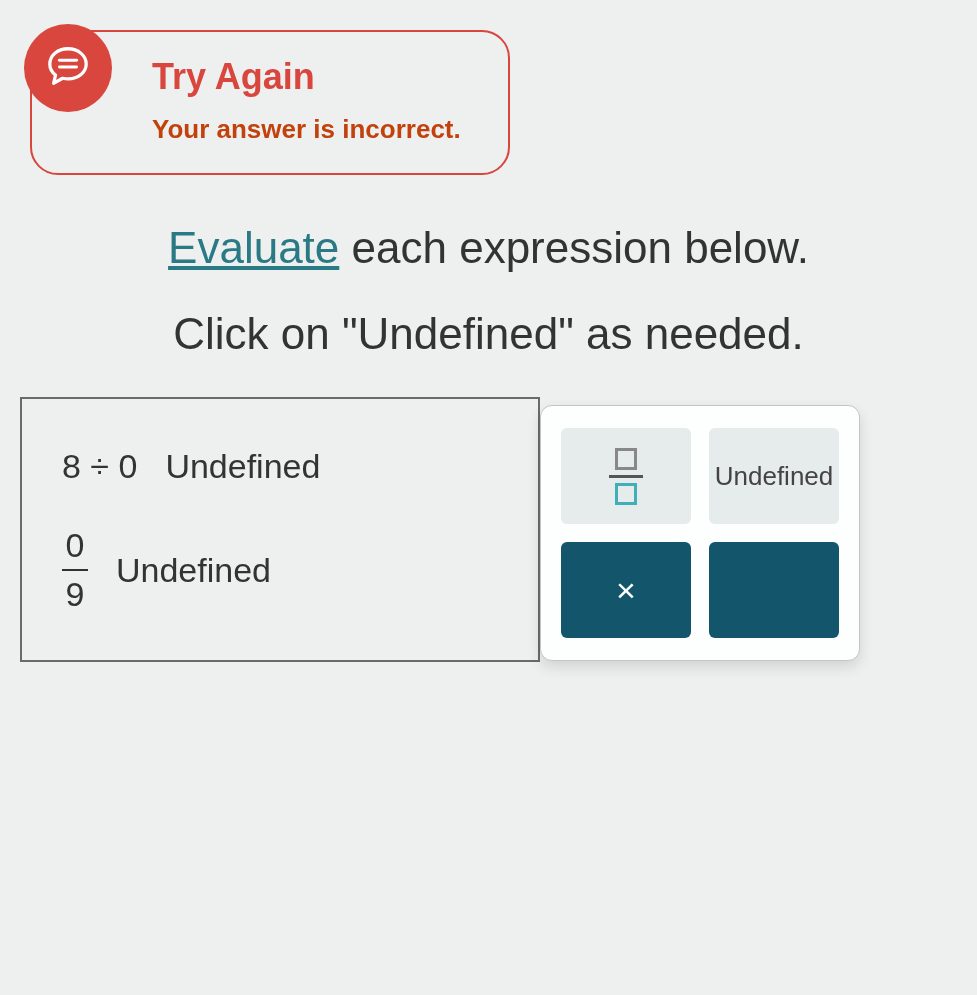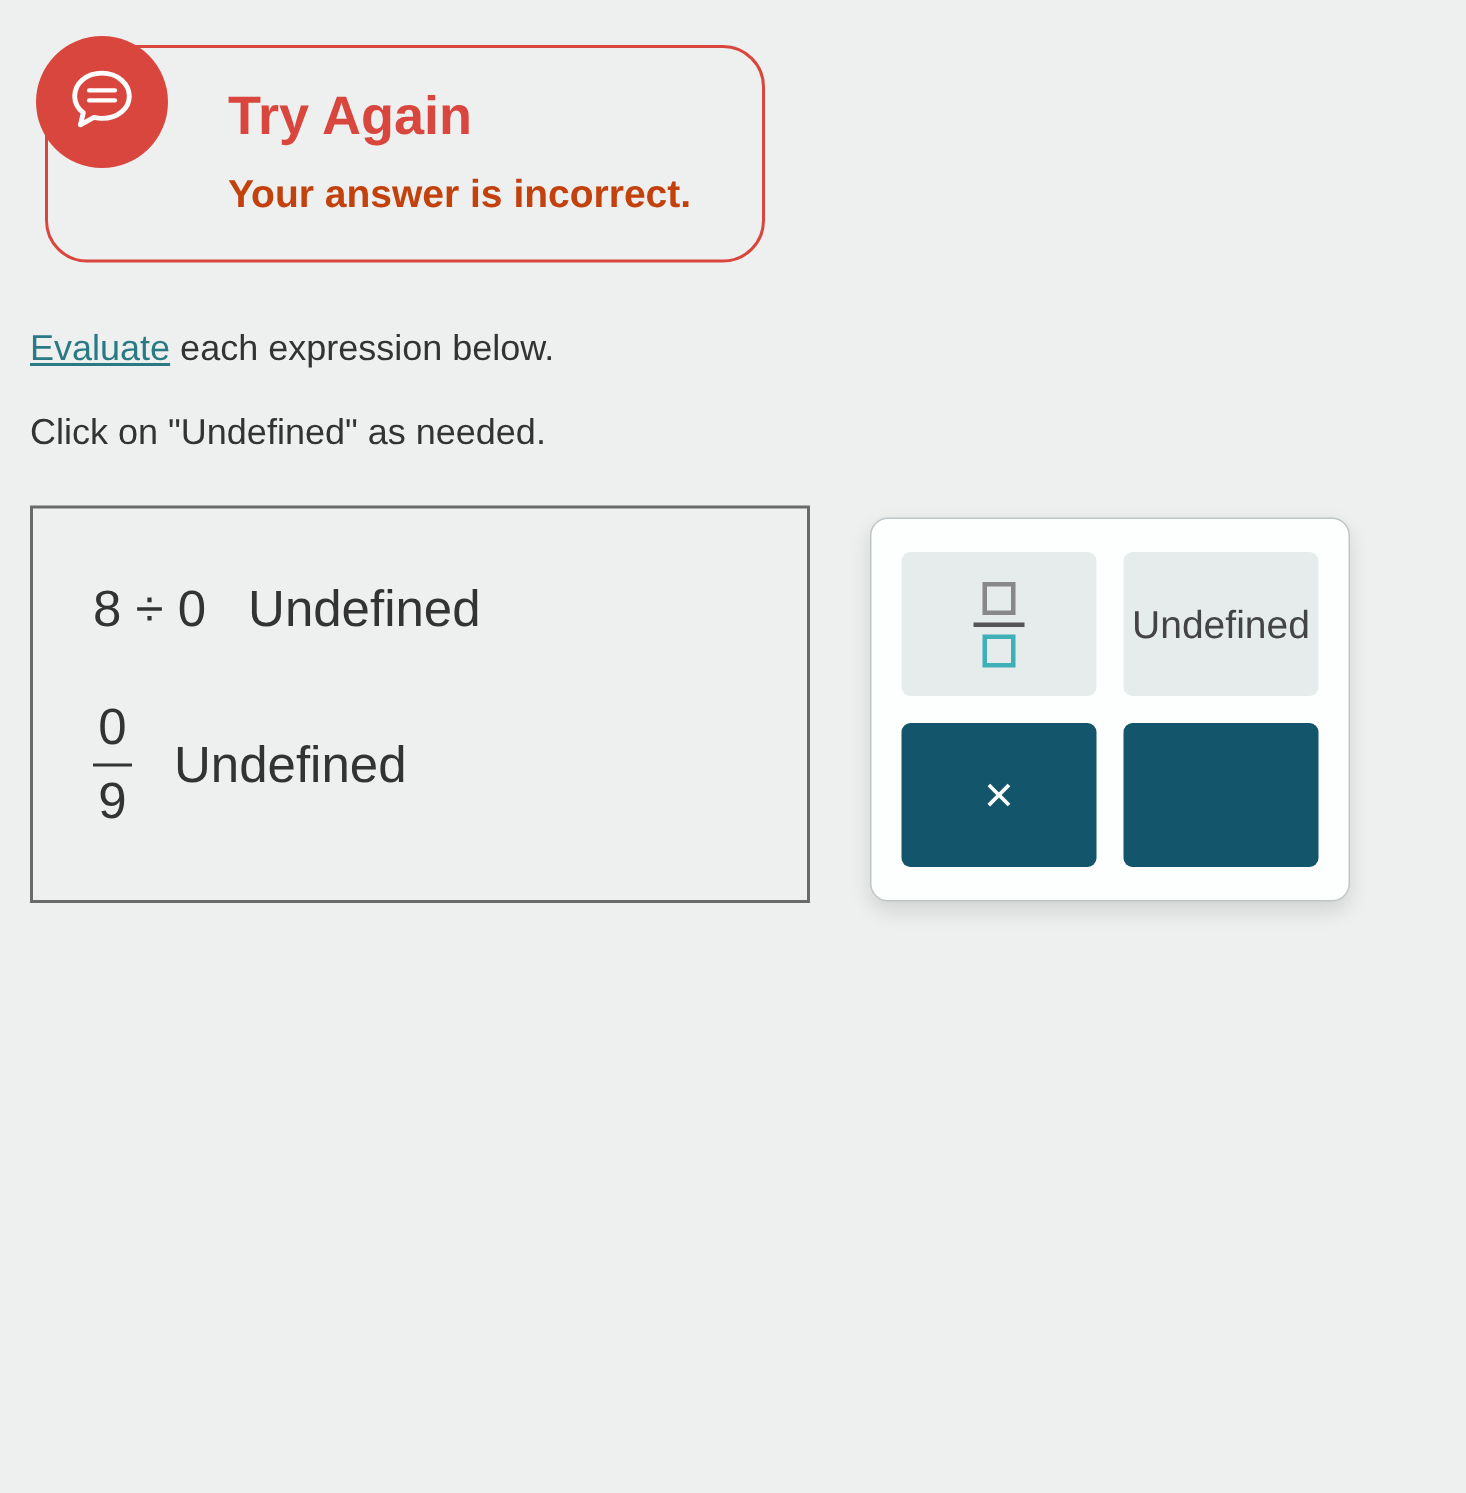--- a/index.html
+++ b/index.html
@@ -46,34 +46,34 @@
       height: 88px;
       background: #d9463e;
       border-radius: 50%;
       display: flex;
       align-items: center;
       justify-content: center;
     }
     .feedback-badge svg { width: 46px; height: 46px; }
 
     .instr {
-      font-size: 24px;
+      font-size: 44px;
       color: #333;
       margin: 10px 0 20px 0;
       line-height: 1.5;
+      text-align: center;
     }
     .instr .link-word {
       color: #2a7a86;
       text-decoration: underline;
     }
 
     .work-row {
       display: flex;
       align-items: flex-start;
-      gap: 40px;
       margin-top: 30px;
     }
 
     .answers-box {
       border: 2px solid #6a6a6a;
       padding: 30px 40px 36px 40px;
       width: 520px;
       background: #eef0ef;
     }
     .arow {

